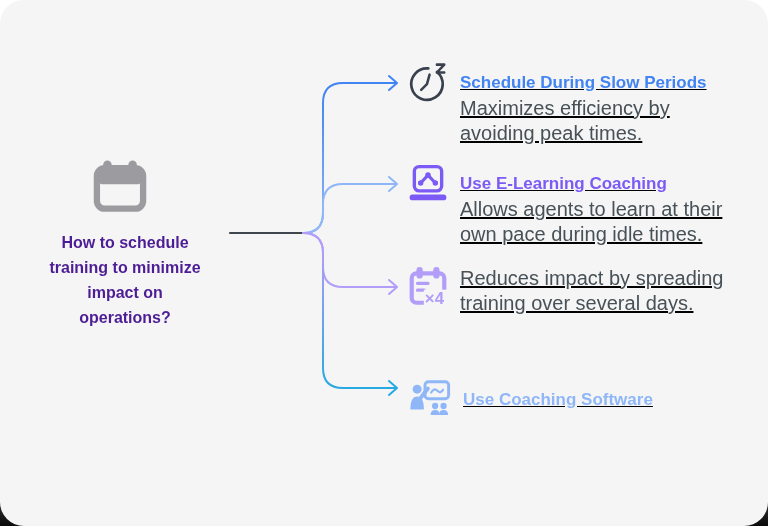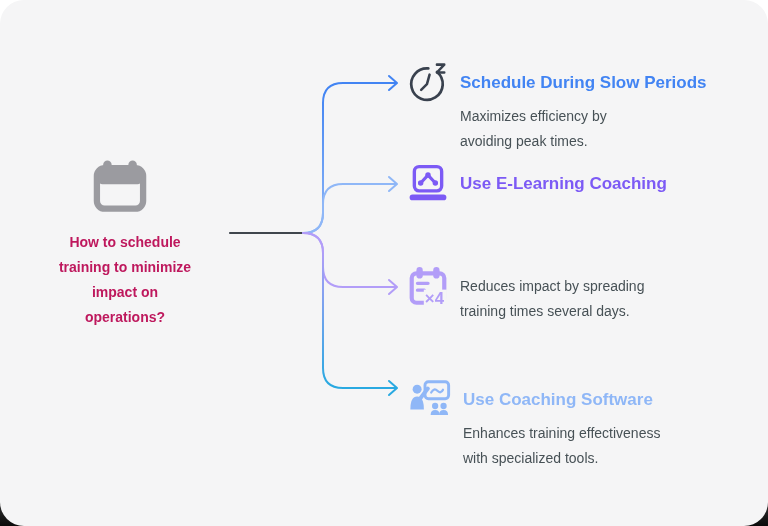--- a/index.html
+++ b/index.html
@@ -12,32 +12,32 @@
   .card{
     position:absolute;left:0;top:0;width:768px;height:526px;
     background:#f5f5f6;border-radius:24px;
     box-sizing:border-box;
   }
   svg.connectors{position:absolute;left:0;top:0;pointer-events:none;}
   .root-topic{position:absolute;left:0;top:0;}
   .root-icon{position:absolute;left:92px;top:159px;width:56px;height:58px;display:block;}
   .root-question{
     position:absolute;left:20px;top:230px;width:210px;
-    text-align:center;font-size:14px;font-weight:bold;line-height:25px;
-    color:#be185d;white-space:pre-line;
+    text-align:center;font-size:16px;font-weight:bold;line-height:25px;
+    color:#4c1d95;white-space:pre-line;
   }
   .item{position:absolute;left:407px;width:350px;}
   .item .icon{position:absolute;left:0;top:0;width:42px;height:42px;display:block;}
-  .item .txt{margin-left:53px;width:290px;}
+  .item .txt{margin-left:53px;width:290px;text-decoration:underline;}
   .item .title{
     padding-top:8px;font-size:17px;font-weight:bold;line-height:26px;
     color:var(--c);
   }
   .item .desc{
-    margin-top:8px;font-size:14px;line-height:25px;color:#475156;
+    margin-top:0;font-size:20px;line-height:25px;color:#475156;
     white-space:pre-line;
   }
   .icon svg{width:100%;height:100%;display:block;}
 </style>
 </head>
 <body>
 
 <div class="card">
 
   <svg class="connectors" width="768" height="526" viewBox="0 0 768 526">
@@ -98,54 +98,54 @@
         <rect x="7" y="3.5" width="26" height="23" rx="4.5" fill="none" stroke="currentColor" stroke-width="3.2"></rect>
         <path d="M13 19 L20 11.5 L27 19" fill="none" stroke="currentColor" stroke-width="3" stroke-linecap="round" stroke-linejoin="round"></path>
         <circle cx="13" cy="19" r="2.6" fill="currentColor"></circle>
         <circle cx="20" cy="11.5" r="2.6" fill="currentColor"></circle>
         <circle cx="27" cy="19" r="2.6" fill="currentColor"></circle>
         <rect x="2.5" y="30" width="35" height="5.5" rx="2.75" fill="currentColor"></rect>
       </svg>
     </span>
     <div class="txt">
       <div class="title">Use E-Learning Coaching</div>
+      <div class="desc">Allows agents to learn at their
+own pace during idle times.</div>
     </div>
   </div>
 
   <div class="item" style="top: 266px; --c: #b29df8;">
     <span class="icon" style="color: rgb(178, 157, 248);">
       <svg viewBox="0 0 40 40">
         <rect x="9" y="1" width="6" height="11" rx="3" fill="currentColor"></rect>
         <rect x="25" y="1" width="6" height="11" rx="3" fill="currentColor"></rect>
         <rect x="4.5" y="7" width="31" height="28" rx="4.5" fill="none" stroke="currentColor" stroke-width="4"></rect>
         <path d="M10 16.5 H20 M10 23 H16.5" fill="none" stroke="currentColor" stroke-width="3.2" stroke-linecap="round"></path>
         <rect x="16" y="22.5" width="22" height="16" fill="#f5f5f6"></rect>
         <text x="17" y="36" font-family="Liberation Sans, sans-serif" font-size="16" font-weight="bold" fill="currentColor">×4</text>
       </svg>
     </span>
     <div class="txt">
       <div class="desc">Reduces impact by spreading
-training times several days.</div>
+training over several days.</div>
     </div>
   </div>
 
   <div class="item" style="top: 379px; --c: #8fb7f7;">
     <span class="icon" style="width: 45px; height: 45px; color: rgb(143, 183, 247);">
       <svg viewBox="0 0 40 40">
         <rect x="16" y="2.5" width="21" height="15" rx="3" fill="none" stroke="currentColor" stroke-width="2.6"></rect>
         <path d="M21.5 12 Q24 7.5 27 10.5 T 32 9.5" fill="none" stroke="currentColor" stroke-width="2" stroke-linecap="round"></path>
         <circle cx="9" cy="9" r="4" fill="currentColor"></circle>
         <path d="M3 27 Q3 15.5 9 15.5 Q15 15.5 15 27 Z" fill="currentColor"></path>
         <path d="M12 17 L18.5 8.5" stroke="currentColor" stroke-width="3.6" stroke-linecap="round"></path>
         <circle cx="25" cy="24" r="2.8" fill="currentColor"></circle>
         <circle cx="32.5" cy="24" r="2.8" fill="currentColor"></circle>
         <path d="M21 32 Q21 27.5 25 27.5 Q29 27.5 29 32 Z" fill="currentColor"></path>
         <path d="M28.5 32 Q28.5 27.5 32.5 27.5 Q36.5 27.5 36.5 32 Z" fill="currentColor"></path>
       </svg>
     </span>
     <div class="txt" style="margin-left:56px">
       <div class="title">Use Coaching Software</div>
-      <div class="desc">Enhances training effectiveness
-with specialized tools.</div>
     </div>
   </div>
 
 </div>
 
 </body></html>

